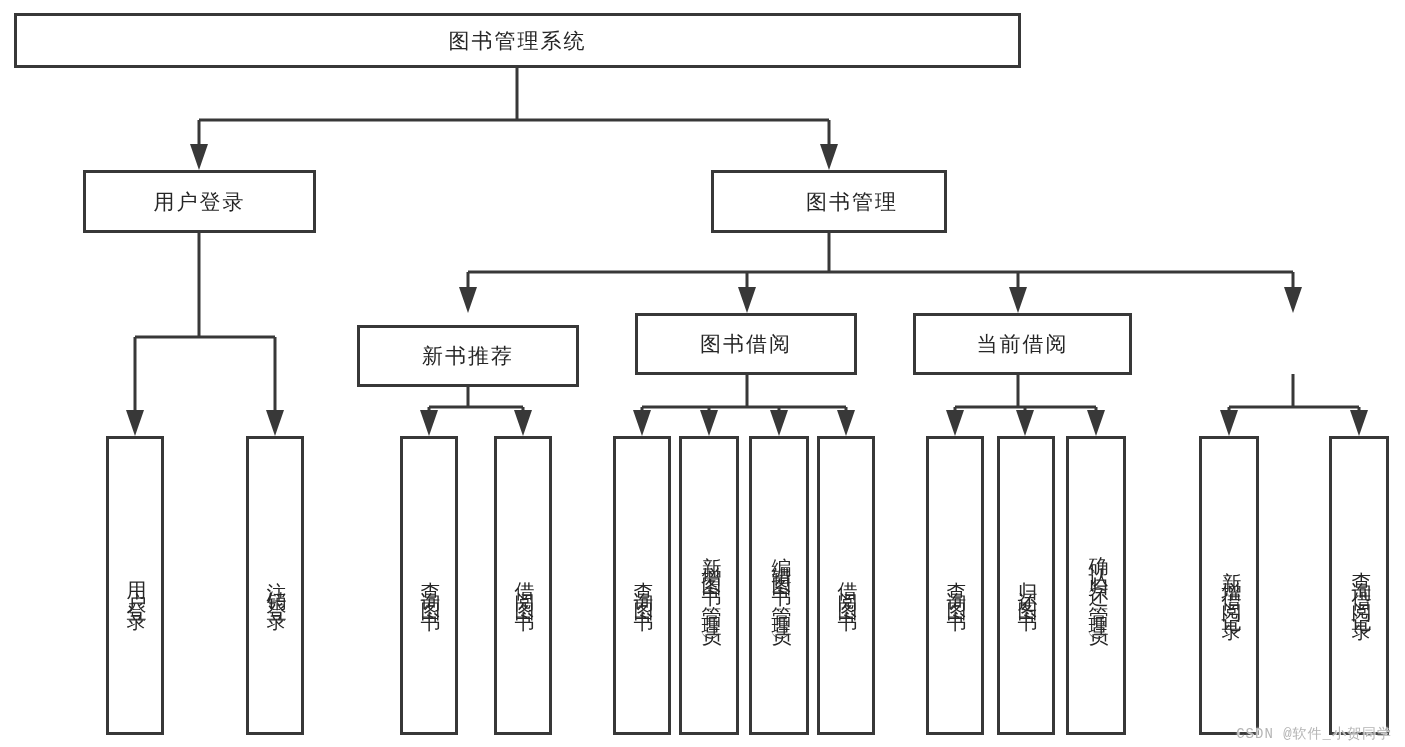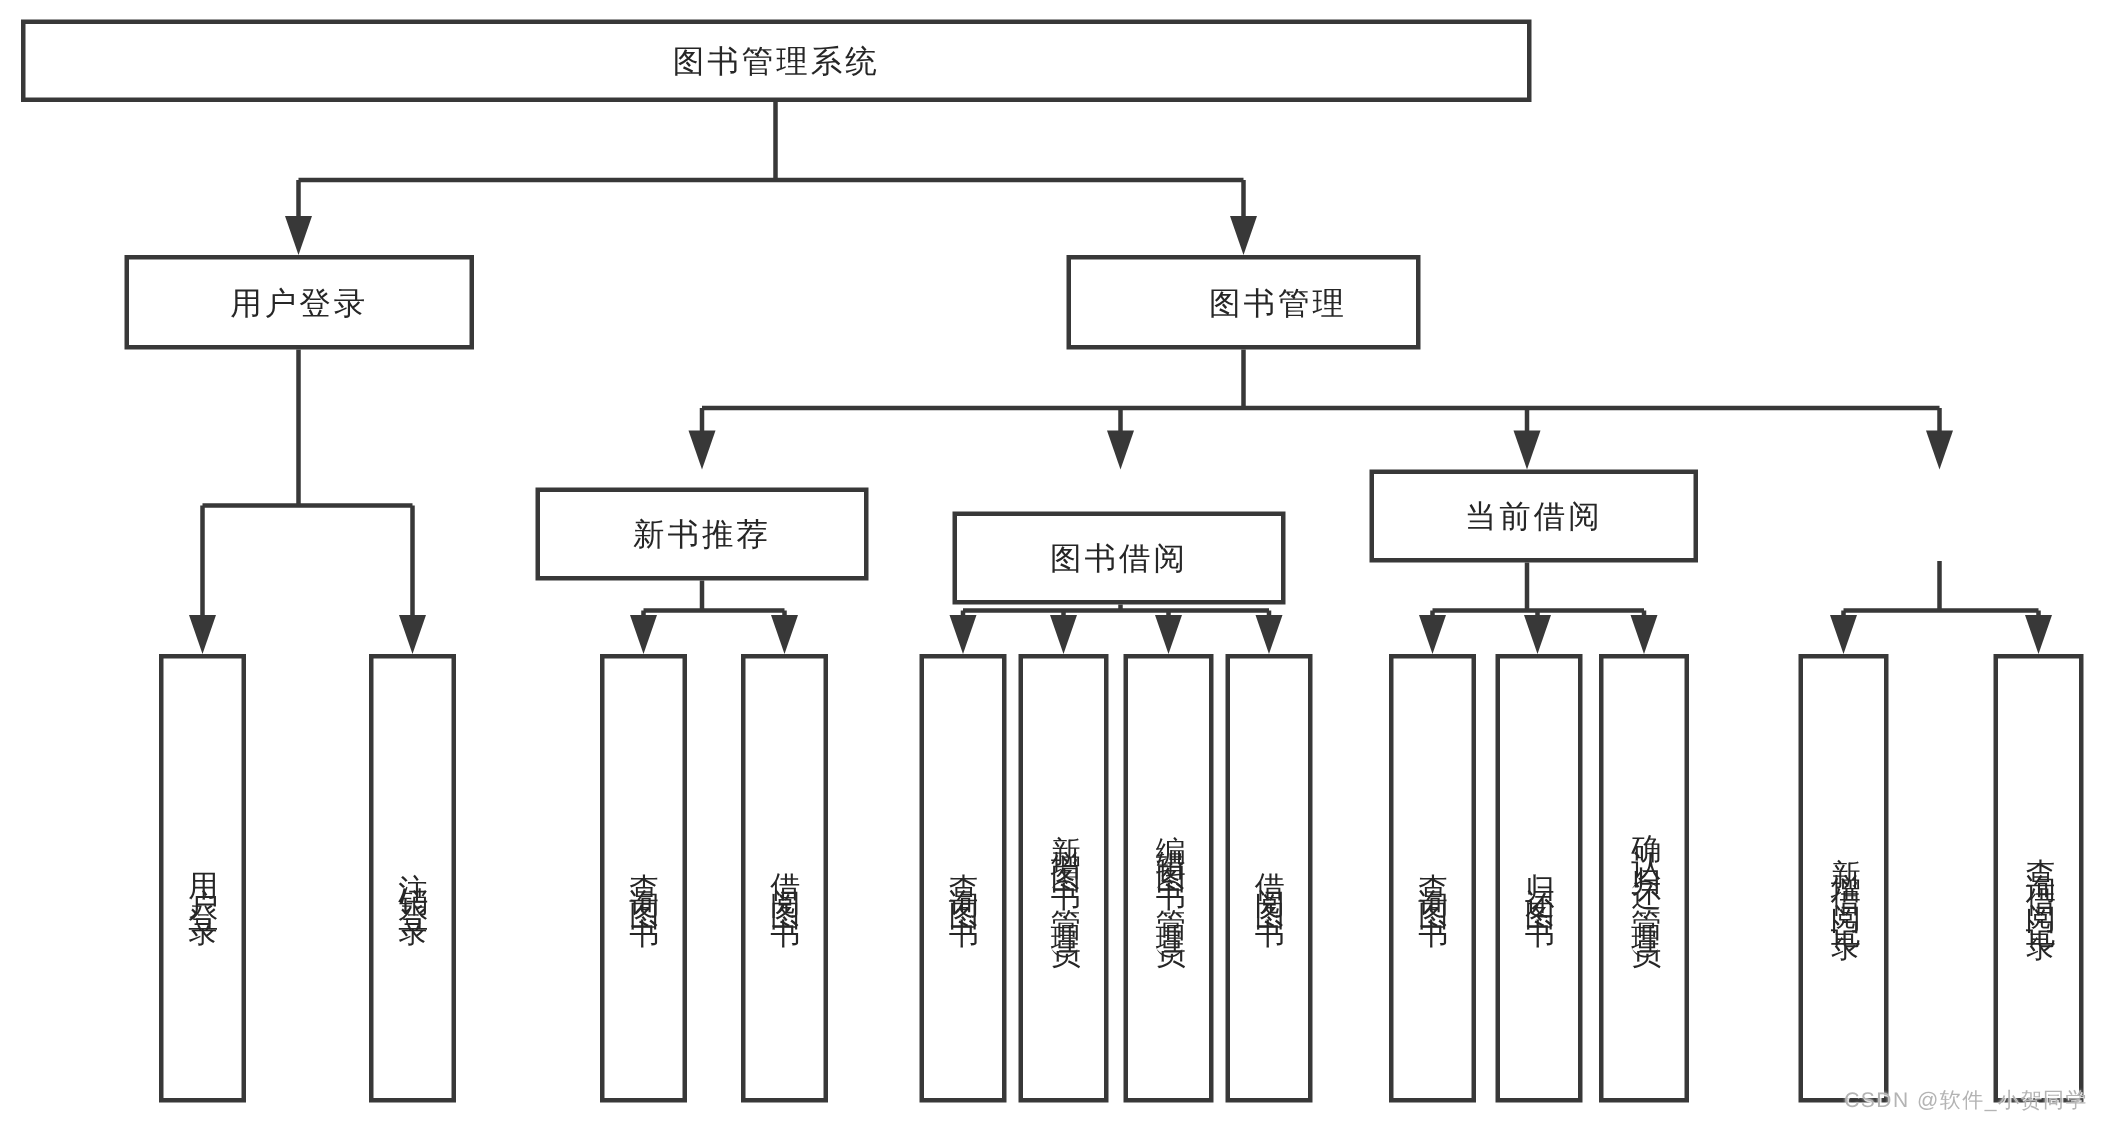--- a/index.html
+++ b/index.html
@@ -5,20 +5,21 @@
   * { margin: 0; padding: 0; box-sizing: border-box; }
   html, body { background: #ffffff; }
   body { font-family: "Liberation Sans", "DejaVu Sans", sans-serif; }
 
   .canvas {
     position: relative;
     width: 1405px;
     height: 747px;
     background: var(--background, #ffffff);
     overflow: hidden;
+    font-family: Liberation Mono, monospace;
   }
 
   svg.connectors {
     position: absolute;
     left: 0; top: 0;
     color: var(--line, #383838);
   }
 
   .node {
     position: absolute;
@@ -98,21 +99,21 @@
     <polygon points="1220,410 1238,410 1229,436" fill="currentColor" stroke="none"></polygon>
     <polygon points="1350,410 1368,410 1359,436" fill="currentColor" stroke="none"></polygon>
   </svg>
 
   <div class="node h-node" style="left:14px; top:13px; width:1007px; height:55px;">图书管理系统</div>
 
   <div class="node h-node" style="left:83px; top:170px; width:233px; height:63px;">用户登录</div>
   <div class="node h-node" style="left:711px; top:170px; width:236px; height:63px;padding-left:46px;">图书管理</div>
 
   <div class="node h-node" style="left:357px; top:325px; width:222px; height:62px;">新书推荐</div>
-  <div class="node h-node" style="left:635px; top:313px; width:222px; height:62px;margin-top:28px;">图书借阅</div>
+  <div class="node h-node" style="left:635px; top:313px; width:222px; height:62px;">图书借阅</div>
   <div class="node h-node" style="left:913px; top:313px; width:219px; height:62px;">当前借阅</div>
 
   <div class="node leaf" style="left:106px; width:58px;">用户登录</div>
   <div class="node leaf" style="left:246px; width:58px;">注销登录</div>
 
   <div class="node leaf" style="left:400px; width:58px;">查询图书</div>
   <div class="node leaf" style="left:494px; width:58px;">借阅图书</div>
 
   <div class="node leaf" style="left:613px; width:58px;">查询图书</div>
   <div class="node leaf" style="left:679px; width:60px;">新增图书（管理员）</div>

